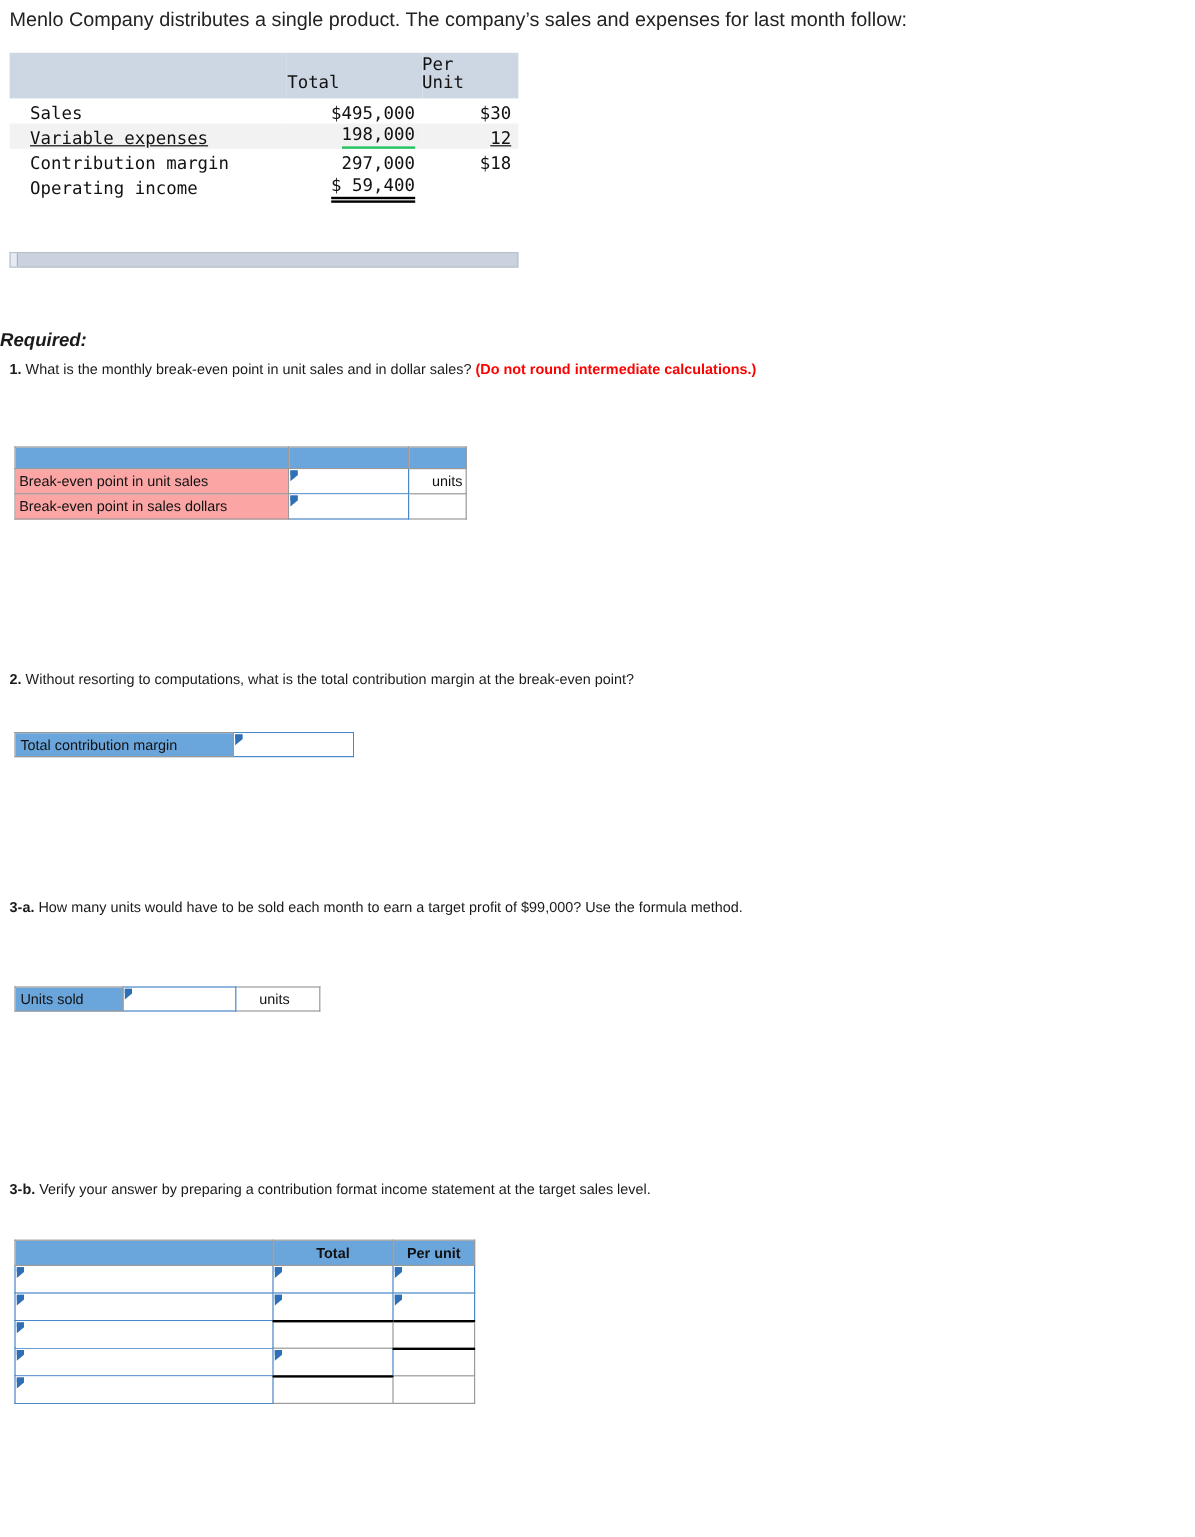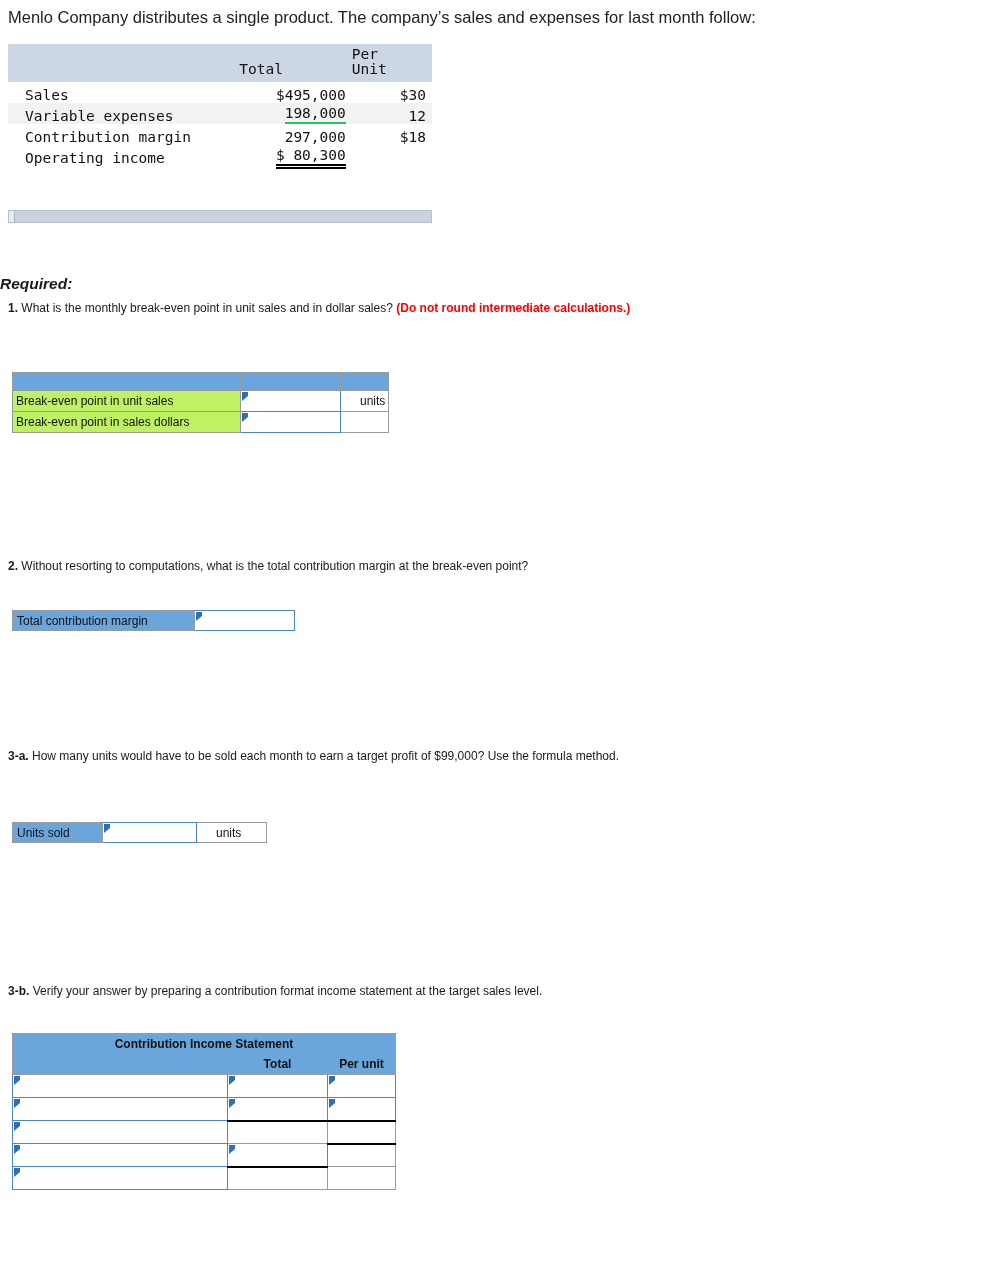--- a/index.html
+++ b/index.html
@@ -48,21 +48,21 @@
     text-align: left;
     font-weight: normal;
     line-height: 15px;
     padding-bottom: 5px;
   }
   .given-table thead th.lbl { width: 236px; }
   .given-table thead th.tot { width: 110px; padding-right: 6px; }
   .given-table thead th.per { width: 78px; padding-right: 6px; }
 
   .given-table tbody tr { height: 21px; }
-  .given-table tbody tr.shade { background: #f2f2f2; }
+  .given-table tbody tr.shade { background: #f2f2f2; text-decoration: underline; }
   .given-table tbody td.lbl { padding-left: 17px; text-align: left; }
   .given-table tbody td.num { text-align: right; padding-right: 6px; }
   .given-table tbody td.num2 { text-align: right; padding-right: 6px; }
 
   
   .num span.rule1 { display:inline-block; border-bottom: 2px solid #22c55e; padding-bottom: 1px; }
   .num span.rule2 { display:inline-block; border-bottom: 2px solid #000; padding-bottom: 1px;
                     position: relative; }
   .num span.rule2::after {
     content: ""; position: absolute; left: 0; right: 0; bottom: -5px;
@@ -119,21 +119,21 @@
     background: #ffffff;
   }
   .ans td {
     border: 1px solid #9a9a9a;
     padding: 0;
     height: 19px;
     box-sizing: border-box;
   }
   .ans td.hdr      { background: #6aa6dc; }
   .ans td.hdrlabel { background: #6aa6dc; font-weight: bold; text-align: center; }
-  .ans td.label    { background: #bef264; padding-left: 3px; white-space: nowrap; }
+  .ans td.label    { background: #fca5a5; padding-left: 3px; white-space: nowrap; }
   .ans td.bluelabel{ background: #6aa6dc; padding-left: 4px; white-space: nowrap; }
   .ans td.plain    { background: #ffffff; padding-left: 19px; white-space: nowrap; }
   .ans td.empty    { background: #ffffff; }
 
   
   .cell-input {
     position: relative;
     background: #ffffff;
     border: 1px solid #4a86c8 !important;
   }
@@ -203,21 +203,21 @@
       <td class="num"><span class="rule1">198,000</span></td>
       <td class="num2"><span class="rule1">12</span></td>
     </tr>
     <tr>
       <td class="lbl">Contribution margin</td>
       <td class="num">297,000</td>
       <td class="num2"><span class="rule2">$18</span></td>
     </tr>
     <tr>
       <td class="lbl">Operating income</td>
-      <td class="num"><span class="rule2">$ 80,300</span></td>
+      <td class="num"><span class="rule2">$ 59,400</span></td>
       <td class="num2"></td>
     </tr>
   </tbody>
 </table>
 
 <div class="hscroll">
   <div class="grip"></div>
 </div>
 
 <div class="required-label">Required:</div>
@@ -272,23 +272,20 @@
   </tr>
 </tbody>
   </table>
 
 <div class="q" id="q3b">
   <b>3-b.</b><span> Verify your answer by preparing a contribution format income statement at the target sales level.</span>
 </div>
 
 <table class="ans" id="ans3b">
   <tbody>
-  <tr class="titlerow">
-    <td class="hdrlabel" colspan="3">Contribution Income Statement</td>
-  </tr>
   <tr class="colrow">
     <td class="hdr c1"></td>
     <td class="hdrlabel c2">Total</td>
     <td class="hdrlabel c3">Per unit</td>
   </tr>
 
   <tr class="datarow">
     <td class="cell-input c1"></td>
     <td class="cell-input c2"></td>
     <td class="cell-input c3"></td>

